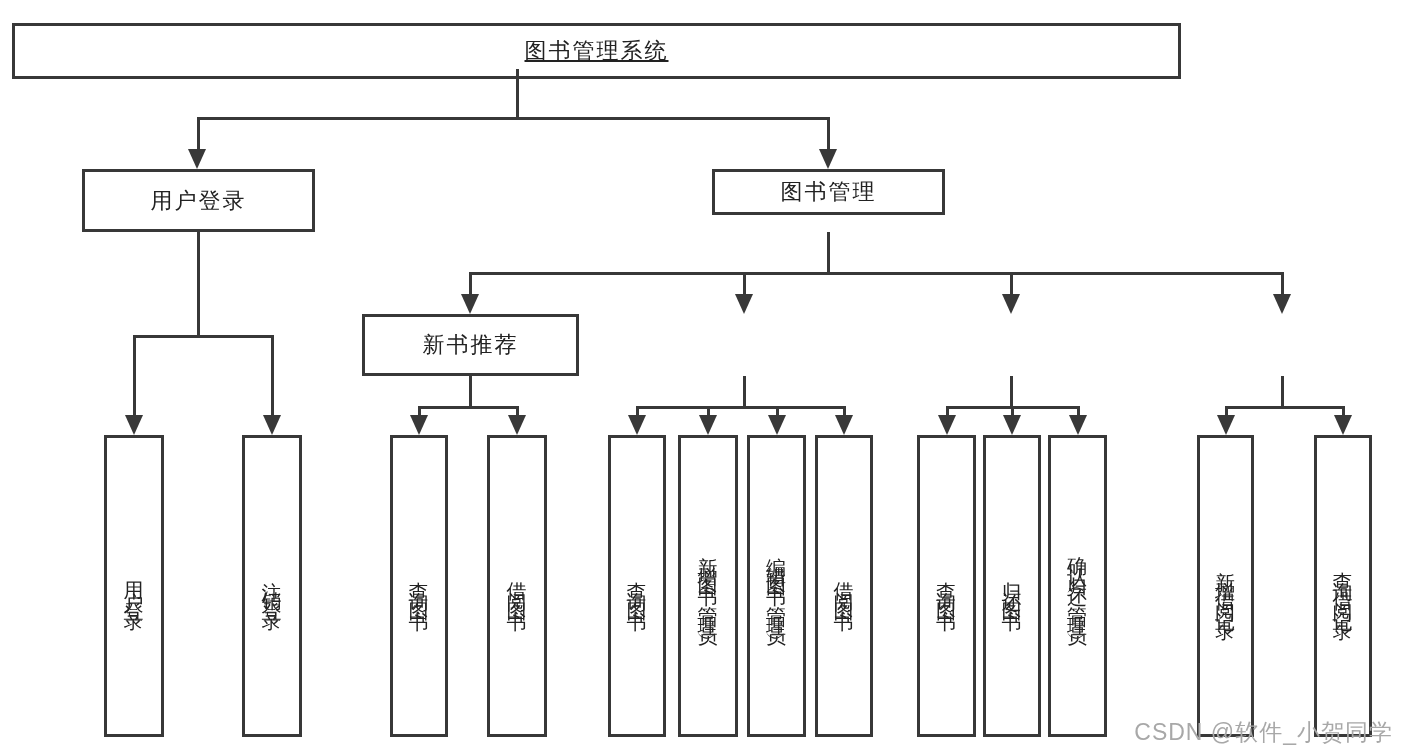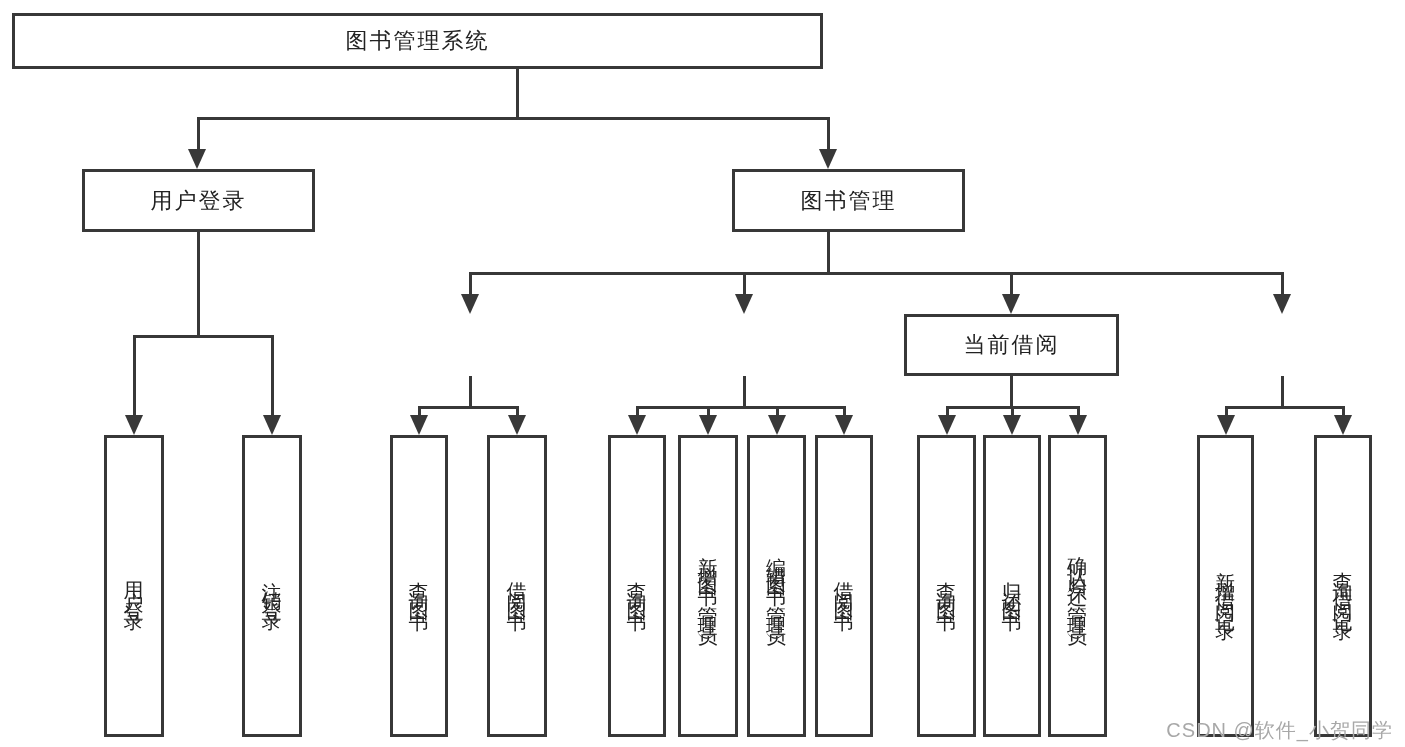--- a/index.html
+++ b/index.html
@@ -18,23 +18,23 @@
     background:#ffffff;display:flex;align-items:center;justify-content:center;
   }
   .box .lbl{
     font-size:22px;letter-spacing:2px;color:var(--text);white-space:nowrap;
   }
   .box.v .vlbl{
     writing-mode:vertical-rl;text-orientation:mixed;
     font-size:20px;letter-spacing:10px;color:var(--text);line-height:1;
   }
   
-  #root-box{left:12px;top:13px;width:811px;height:56px;}
+  #root-box{left:12px;top:23px;width:1169px;height:56px;text-decoration:underline;}
   #n-user-login{left:82px;top:169px;width:233px;height:63px;}
-  #n-book-mgmt{left:712px;top:169px;width:233px;height:63px;margin-left:20px;}
+  #n-book-mgmt{left:712px;top:169px;width:233px;height:46px;}
   #n-new-book-rec{left:362px;top:314px;width:217px;height:62px;}
   #n-book-borrow{left:636px;top:314px;width:217px;height:62px;}
   #n-current-borrow{left:904px;top:314px;width:215px;height:62px;}
   #n-borrow-records{left:1175px;top:314px;width:215px;height:62px;}
   .leaf{top:435px;height:302px;}
   #l-a1{left:104px;width:60px;}
   #l-a2{left:242px;width:60px;}
   #l-b1{left:390px;width:58px;}
   #l-b2{left:487px;width:60px;}
   #l-c1{left:608px;width:58px;}
@@ -50,41 +50,41 @@
   .cline{position:absolute;background:var(--line);}
   .cline.v{width:3px;}
   .cline.h{height:3px;}
   .arrow{
     position:absolute;width:0;height:0;
     border-left:9px solid transparent;border-right:9px solid transparent;
     border-top:20px solid var(--line);
   }
   .watermark{
     position:absolute;top:717px;right:12px;
-    font-size:20px;letter-spacing:1px;color:var(--wm);white-space:nowrap;
+    font-size:23px;letter-spacing:1px;color:var(--wm);white-space:nowrap;
   }
 </style>
 </head>
 <body>
 
 <div class="canvas">
 
   <div class="box" id="root-box">
     <span class="lbl">图书管理系统</span>
   </div>
 
   <div class="box" id="n-user-login">
     <span class="lbl">用户登录</span>
   </div>
   <div class="box" id="n-book-mgmt">
     <span class="lbl">图书管理</span>
   </div>
 
-  <div class="box" id="n-current-borrow">
-    <span class="lbl">当前借阅</span>
+  <div class="box" id="n-new-book-rec">
+    <span class="lbl">新书推荐</span>
   </div>
 
   <div class="box v leaf" id="l-a1">
     <span class="vlbl">用户登录</span>
   </div>
   <div class="box v leaf" id="l-a2">
     <span class="vlbl">注销登录</span>
   </div>
 
   <div class="box v leaf" id="l-b1">

